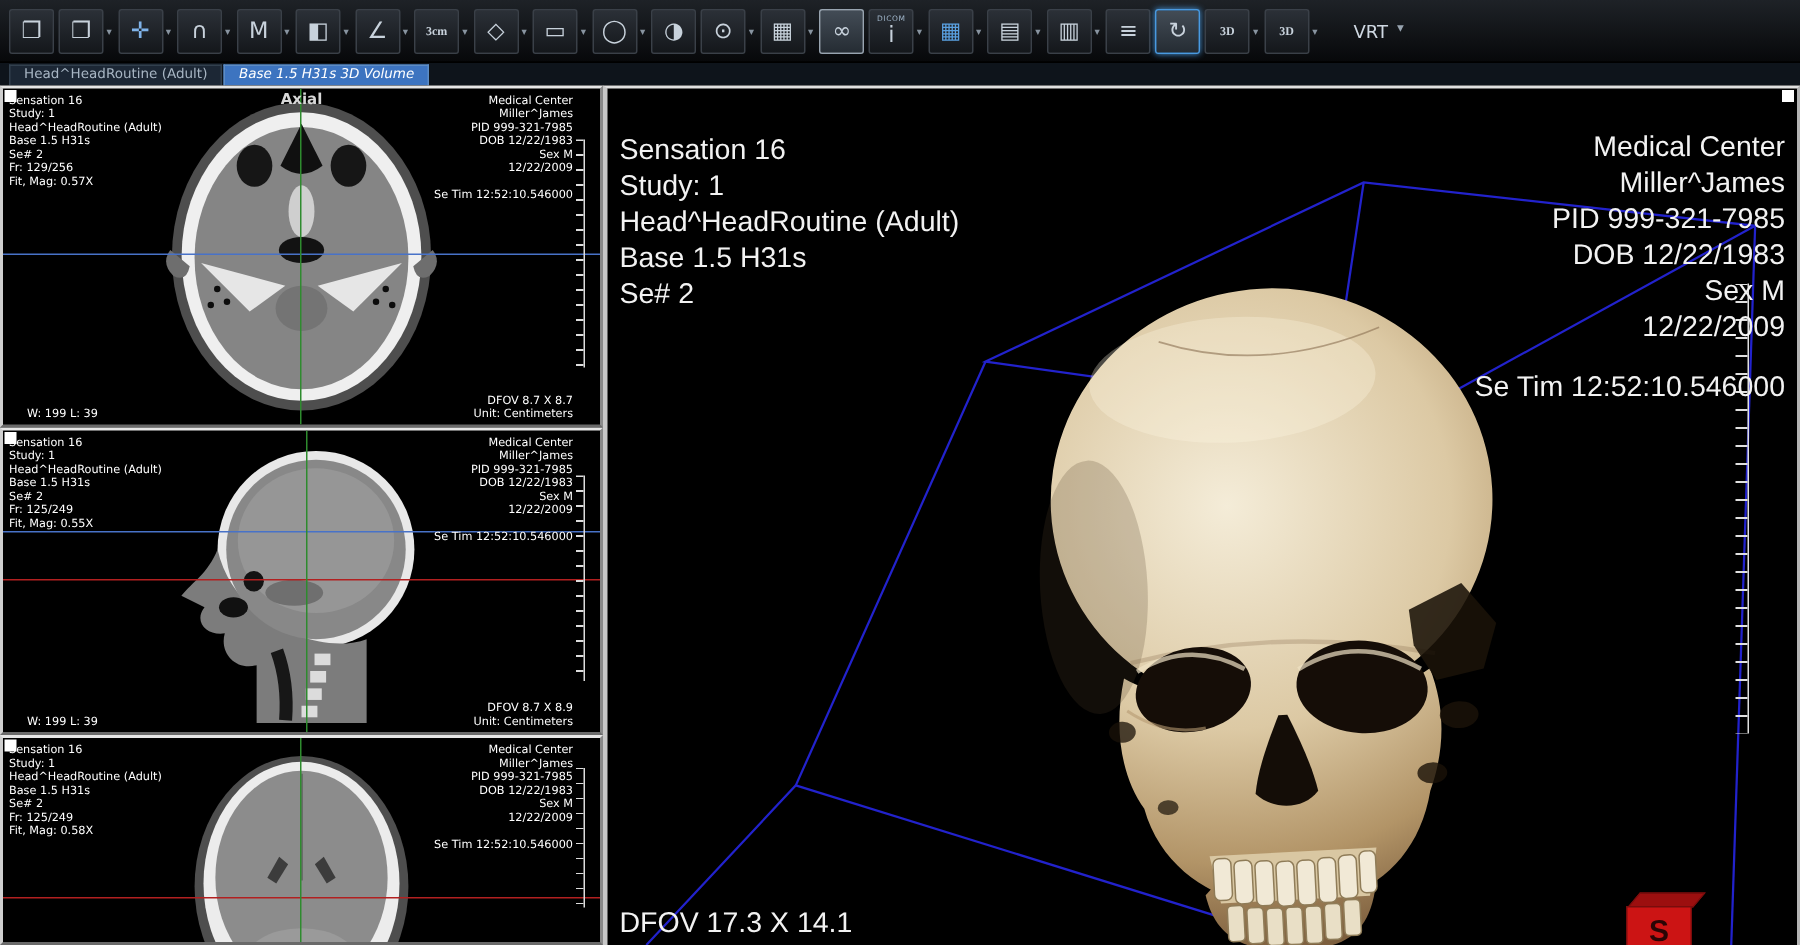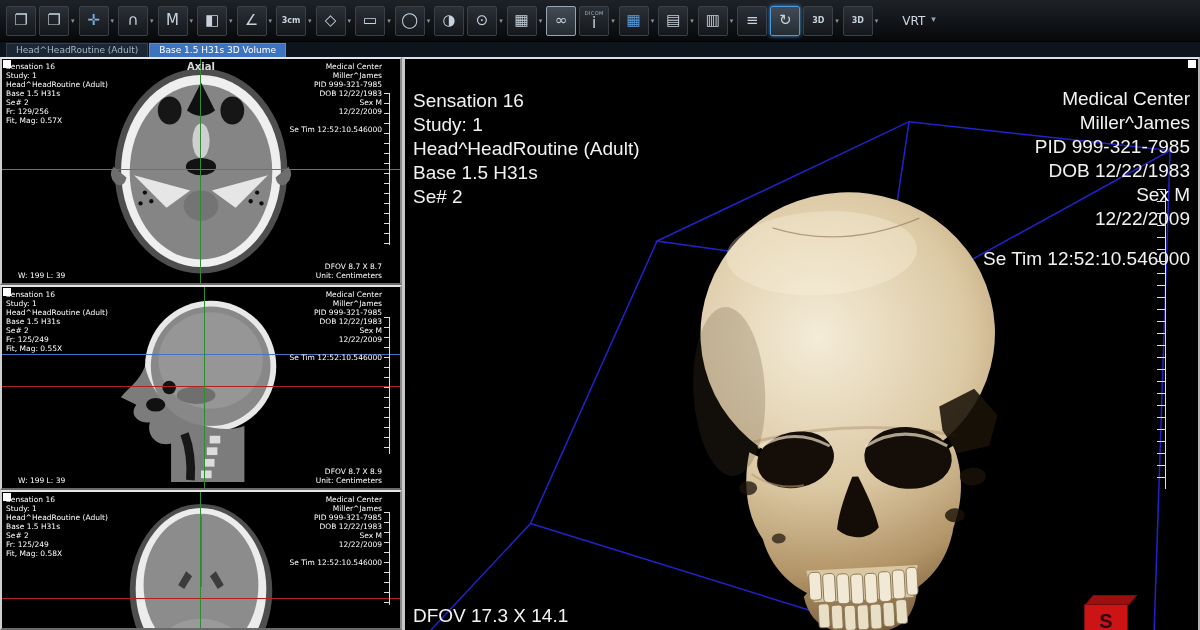--- a/index.html
+++ b/index.html
@@ -7,35 +7,35 @@
               font-family:"DejaVu Sans",sans-serif; }
   .app { width:1200px; height:630px; display:flex; flex-direction:column; position:relative; }
 
   
   .toolbar { flex:0 0 42px; height:42px; background:linear-gradient(#1e2227,#07080a);
              display:flex; align-items:center; padding:0 6px; gap:3px; border-bottom:1px solid #000; }
   .tb-btn { width:30px; height:30px; flex:0 0 30px; background:linear-gradient(#2b3037,#14171b);
             border:1px solid #3a4048; border-radius:2px; display:flex; flex-direction:column;
             align-items:center; justify-content:center; color:#c8d2dc; cursor:pointer; }
   .tb-btn .glyph { font-size:15px; line-height:1; }
-  .tb-btn .glyph.small { font-size:8px; font-weight:bold; }
+  .tb-btn .glyph.small { font-size:8px; font-weight:bold;font-family:Liberation Serif, serif; }
   .tb-btn .tb-label { font-size:5px; color:#9fb4c8; letter-spacing:.4px; line-height:1; }
   .tb-btn.active { background:linear-gradient(#434c56,#252c33); border-color:#98a4b0; }
   .tb-btn.accent { border-color:var(--toolbar-active-border); box-shadow:0 0 4px var(--toolbar-active-border); }
   .dd { color:#8894a0; font-size:7px; cursor:pointer; margin:0 1px 0 -1px; }
   .vrt { display:flex; align-items:flex-start; gap:6px; margin-left:12px; padding:4px 8px;
          color:#cfd8e2; font-size:12px; cursor:pointer; }
   .vrt .dd2 { font-size:9px; color:#98a4b0; }
 
   
   .tabbar { flex:0 0 15px; height:15px; background:#0e141b; display:flex; align-items:flex-end;
             padding-left:6px; gap:1px; }
   .tab { font-size:9px; padding:1px 9px 2px; color:#a8b6c4; background:#1c2735;
          border:1px solid #32404e; border-bottom:none; white-space:nowrap; cursor:pointer; }
-  .tab.active { background:var(--tab-active); color:#fff; border-color:#5d8cc4; }
+  .tab.active { background:var(--tab-active); color:#fff; border-color:#5d8cc4;font-style:italic; }
 
   
   .main { flex:1; display:flex; min-height:0; }
   .left-col { flex:0 0 402px; width:402px; display:flex; flex-direction:column; }
   .mpr-panel { position:relative; background:#000; overflow:hidden;
                border:2px solid; border-color:#e6e6e6 #8a8a8a #6a6a6a #cfcfcf; }
   #panel-axial { flex:0 0 228px; }
   #panel-sagittal { flex:0 0 205px; }
   #panel-coronal { flex:1; }
 

